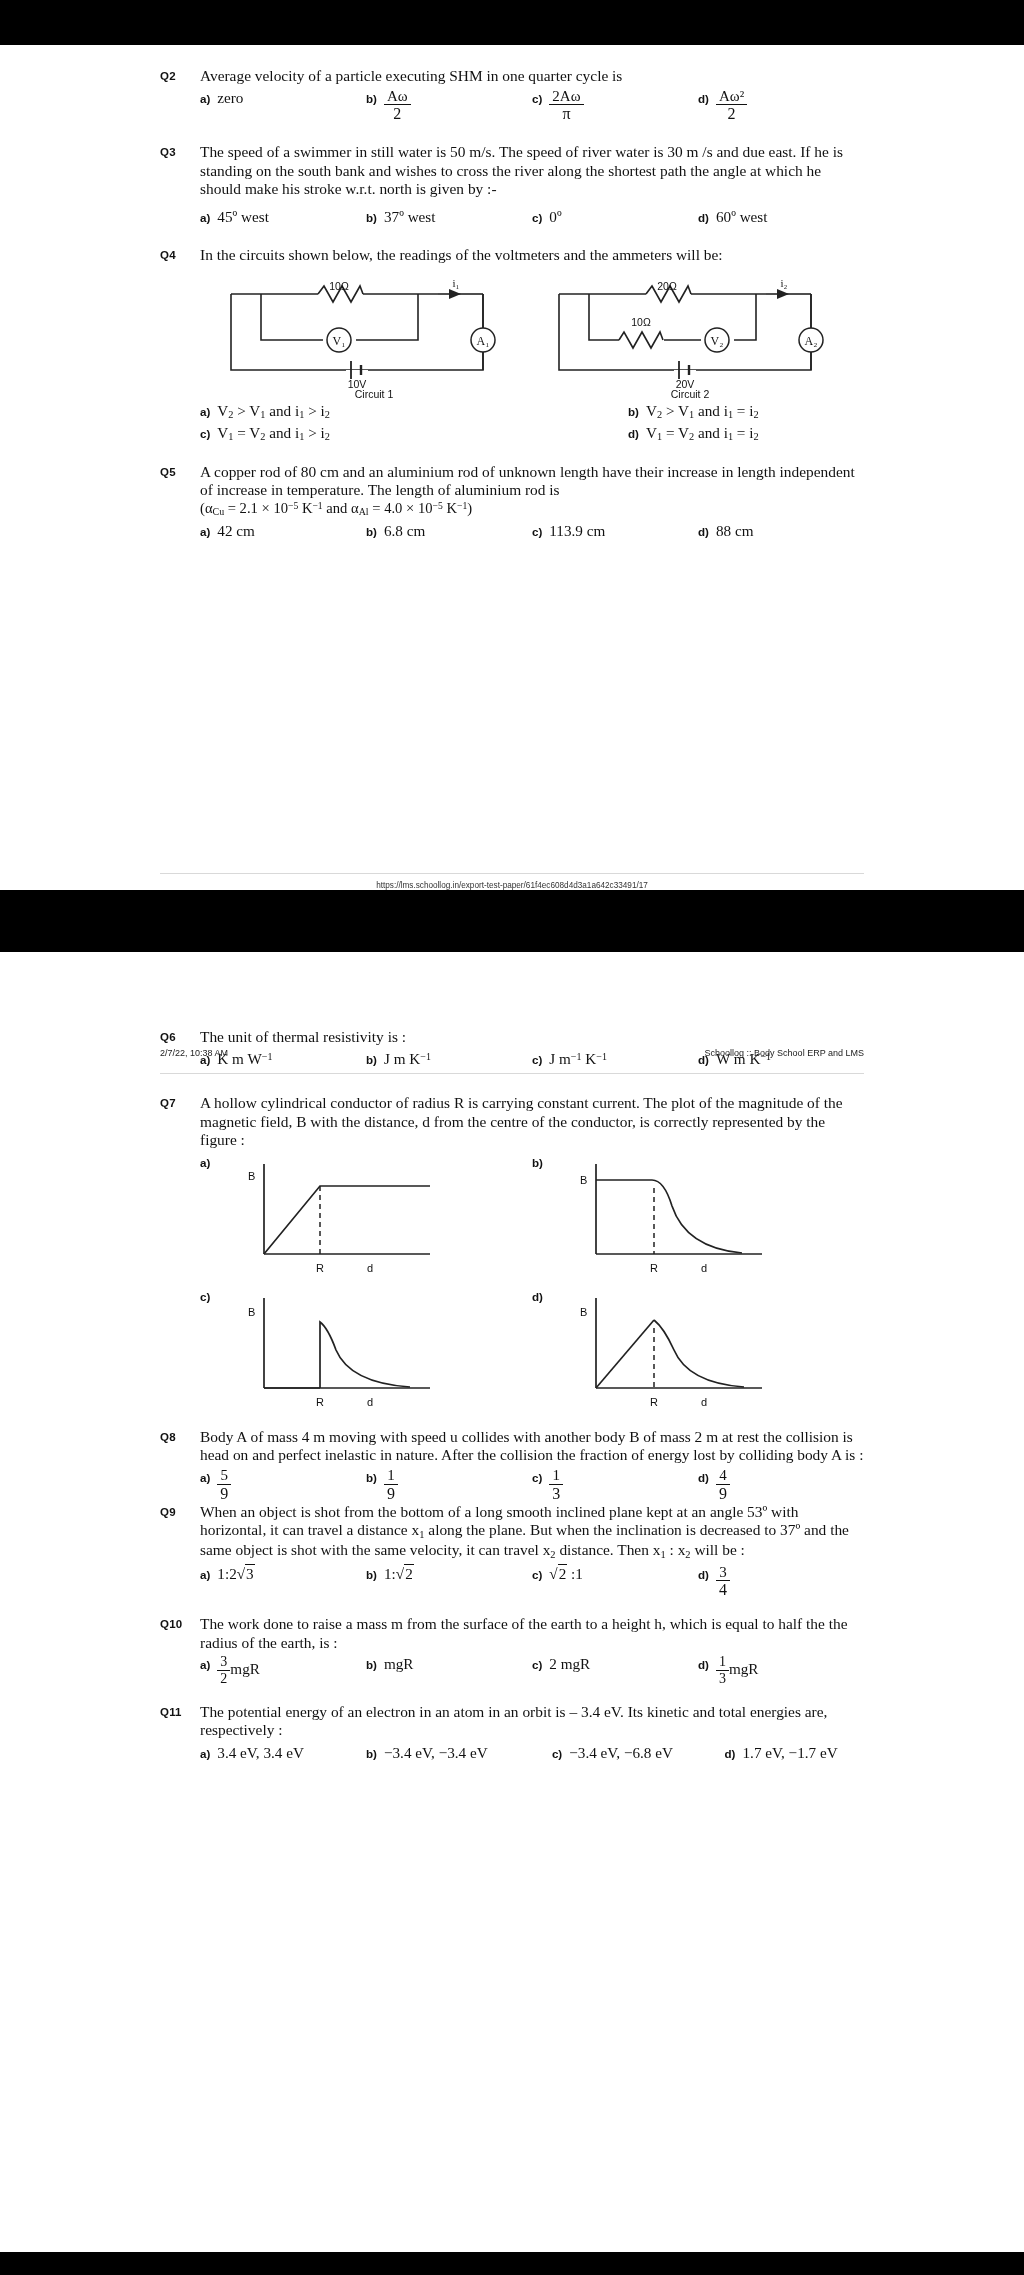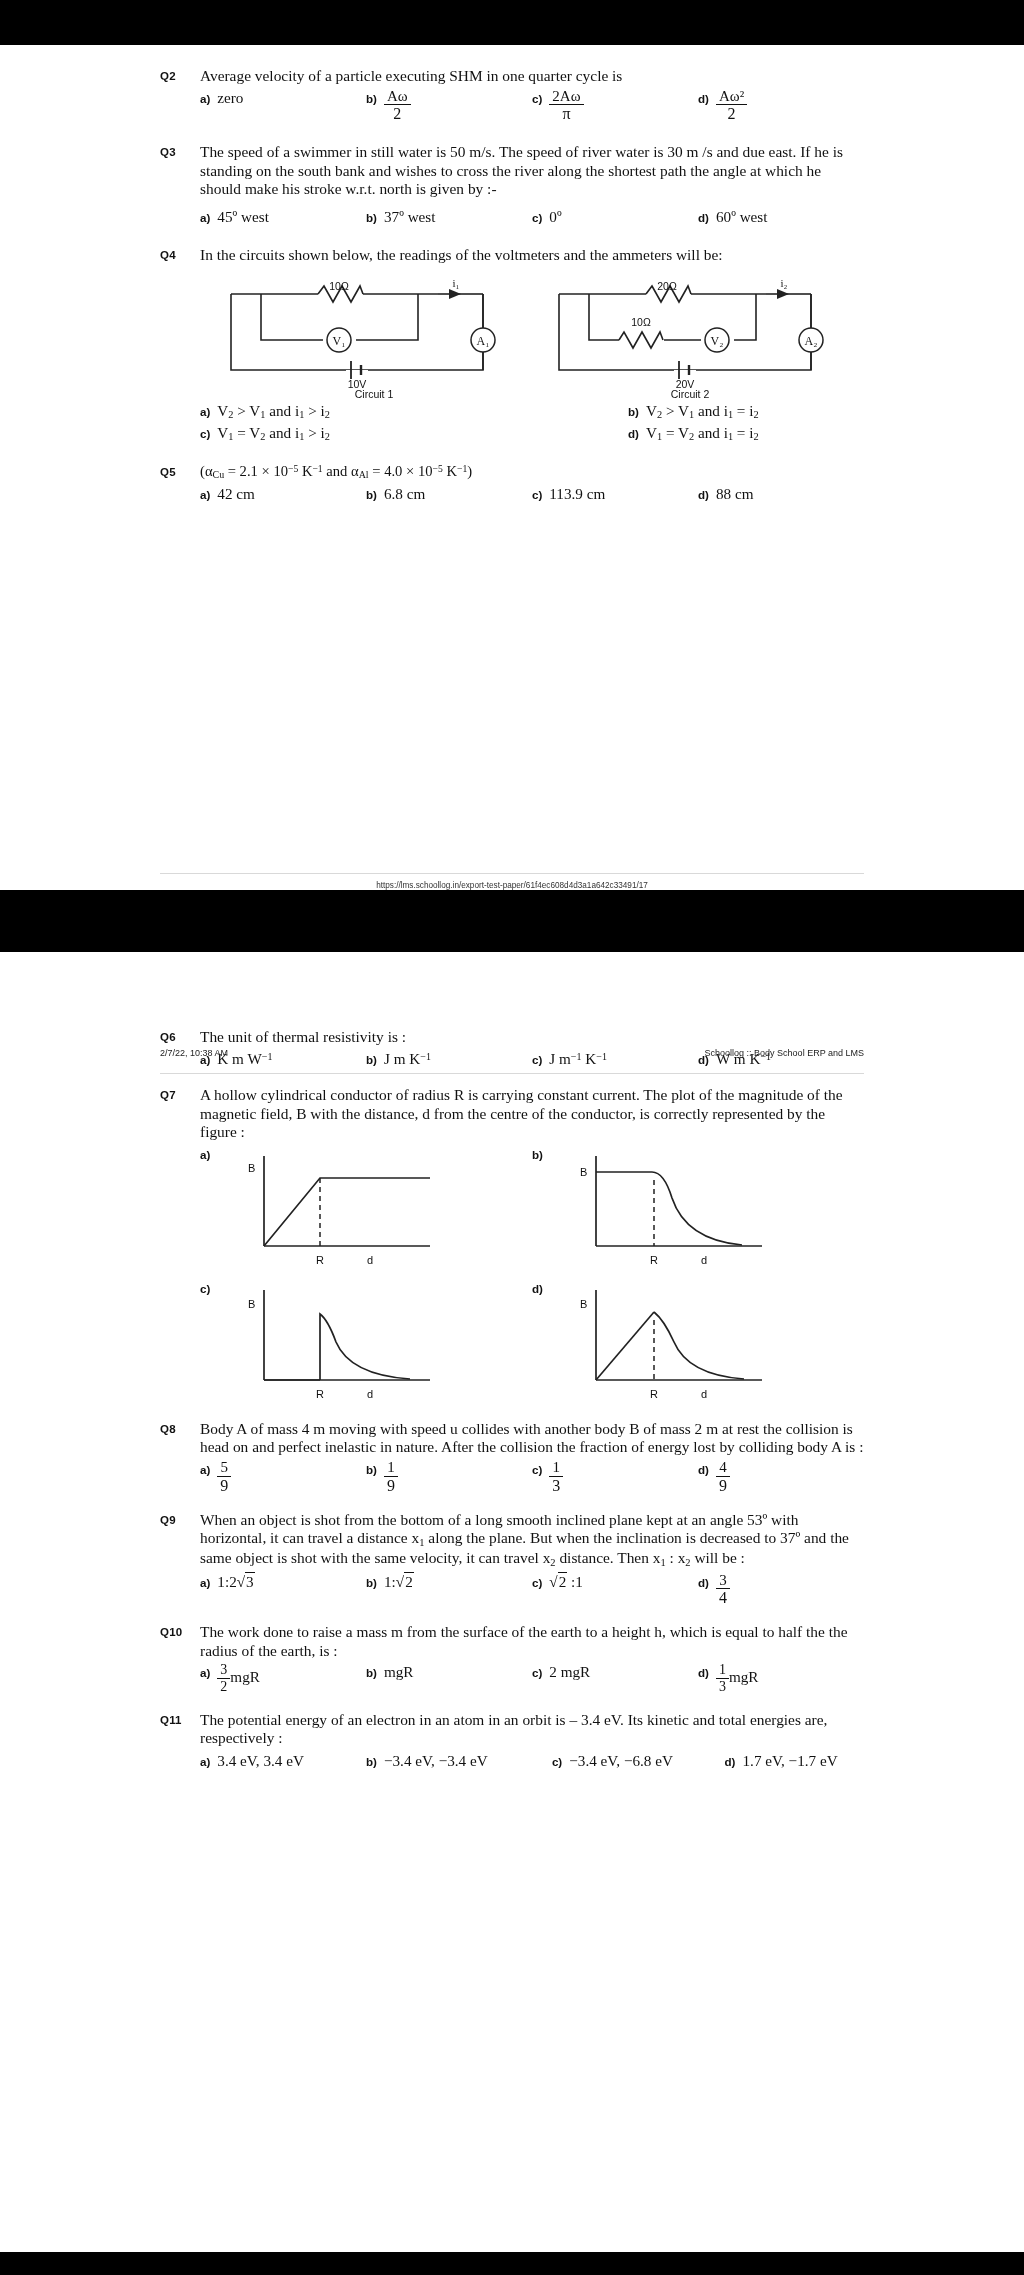--- a/index.html
+++ b/index.html
@@ -263,20 +263,21 @@
               <span class="olbl">d)</span>
               <span class="oval">V<sub>1</sub> = V<sub>2</sub> and i<sub>1</sub> = i<sub>2</sub></span>
             </div>
           </div>
         </div>
       </div>
 
       <div class="qrow" style="margin-top:19px;">
         <div class="qnum">Q5</div>
         <div class="qbody">
+          <div class="qtext">A copper rod of 80 cm and an aluminium rod of unknown length have their increase in length independent of increase in temperature. The length of aluminium rod is</div>
           <div class="qtext" style="font-size:14.6px;">
             (<span>α<sub>Cu</sub></span> = 2.1 × 10<sup>−5</sup> K<sup>−1</sup> and <span>α<sub>Al</sub></span> = 4.0 × 10<sup>−5</sup> K<sup>−1</sup>)
           </div>
           <div class="opts c4" style="margin-top:4px;">
             <div class="opt">
               <span class="olbl">a)</span>
               <span class="oval">42 cm</span>
             </div>
             <div class="opt">
               <span class="olbl">b)</span>
@@ -327,21 +328,21 @@
               <span class="oval">J m<sup>−1</sup> K<sup>−1</sup></span>
             </div>
             <div class="opt">
               <span class="olbl">d)</span>
               <span class="oval">W m K<sup>−1</sup></span>
             </div>
           </div>
         </div>
       </div>
 
-      <div class="qrow" style="margin-top:18px;">
+      <div class="qrow" style="margin-top:26px;">
         <div class="qnum">Q7</div>
         <div class="qbody">
           <div class="qtext">A hollow cylindrical conductor of radius R is carrying constant current. The plot of the magnitude of the magnetic field, B with the distance, d from the centre of the conductor, is correctly represented by the figure :</div>
 
           <div class="graphgrid">
             <div class="graphrow">
 
               <div class="graphcell">
                 <span class="glbl">a)</span>
                 <svg width="230" height="128" viewBox="0 0 230 128">
@@ -431,21 +432,21 @@
               <span class="olbl">d)</span>
               <span class="frac">
                 <span class="num">4</span>
                 <span class="den">9</span>
               </span>
             </div>
           </div>
         </div>
       </div>
 
-      <div class="qrow" style="margin-top:16px;">
+      <div class="qrow" style="margin-top:0;">
         <div class="qnum">Q9</div>
         <div class="qbody">
           <div class="qtext">
             When an object is shot from the bottom of a long smooth inclined plane kept at an angle 53º with horizontal, it can travel a distance x<sub>1</sub> along the plane. But when the inclination is decreased to 37º and the same object is shot with the same velocity, it can travel x<sub>2</sub> distance. Then x<sub>1</sub> : x<sub>2</sub> will be :
           </div>
           <div class="opts c4">
             <div class="opt">
               <span class="olbl">a)</span>
               <span class="oval">1:2<span class="sqrt">√<span class="bar">3</span></span></span>
             </div>

